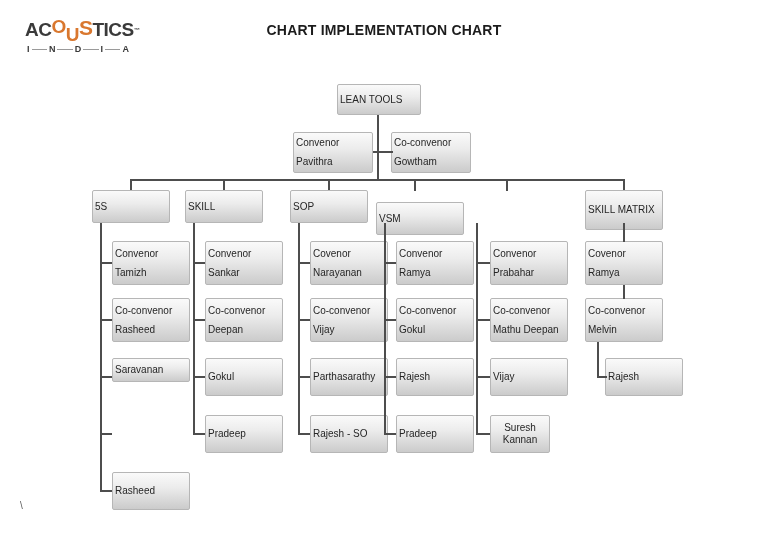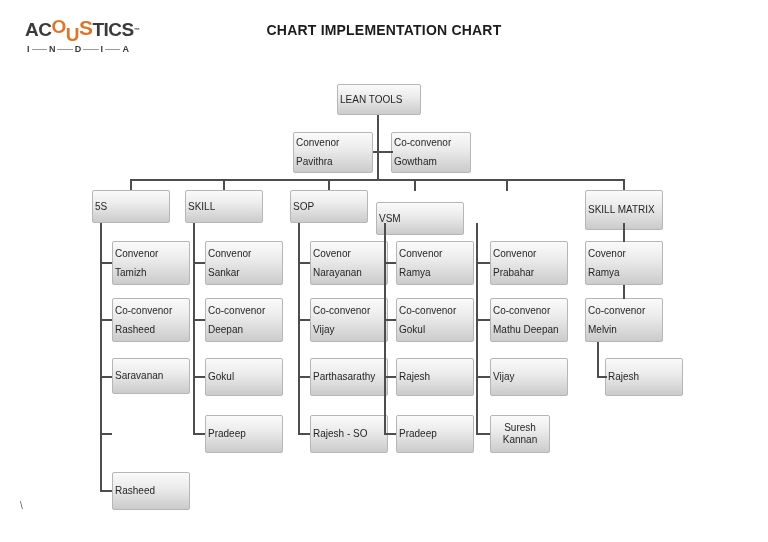--- a/index.html
+++ b/index.html
@@ -87,21 +87,21 @@
         <span>5S</span>
       </div>
       <div class="box" style="left: 112px; top: 241px; width: 78px; height: 44px;">
         <span>Convenor</span>
         <span>Tamizh</span>
       </div>
       <div class="box" style="left: 112px; top: 298px; width: 78px; height: 44px;">
         <span>Co-convenor</span>
         <span>Rasheed</span>
       </div>
-      <div class="box" style="left: 112px; top: 358px; width: 78px; height: 36px;">
+      <div class="box" style="left: 112px; top: 358px; width: 78px; height: 24px;">
         <span>Saravanan</span>
       </div>
       <div class="box" style="left: 112px; top: 472px; width: 78px; height: 38px;">
         <span>Rasheed</span>
       </div>
       <div class="line" style="left: 100px; top: 223px; width: 2px; height: 269px;"></div>
       <div class="line" style="left: 100px; top: 262px; width: 12px; height: 2px;"></div>
       <div class="line" style="left: 100px; top: 319px; width: 12px; height: 2px;"></div>
       <div class="line" style="left: 100px; top: 376px; width: 12px; height: 2px;"></div>
       <div class="line" style="left: 100px; top: 433px; width: 12px; height: 2px;"></div>

